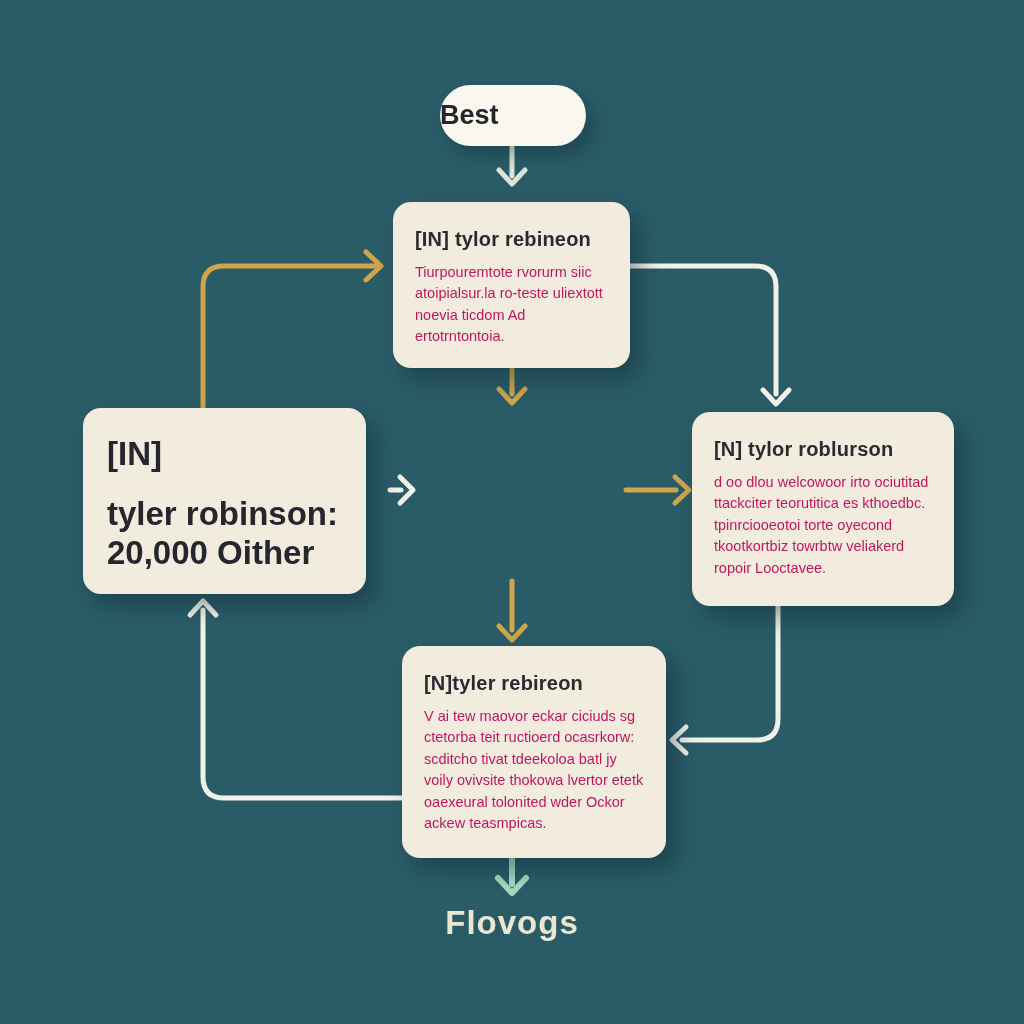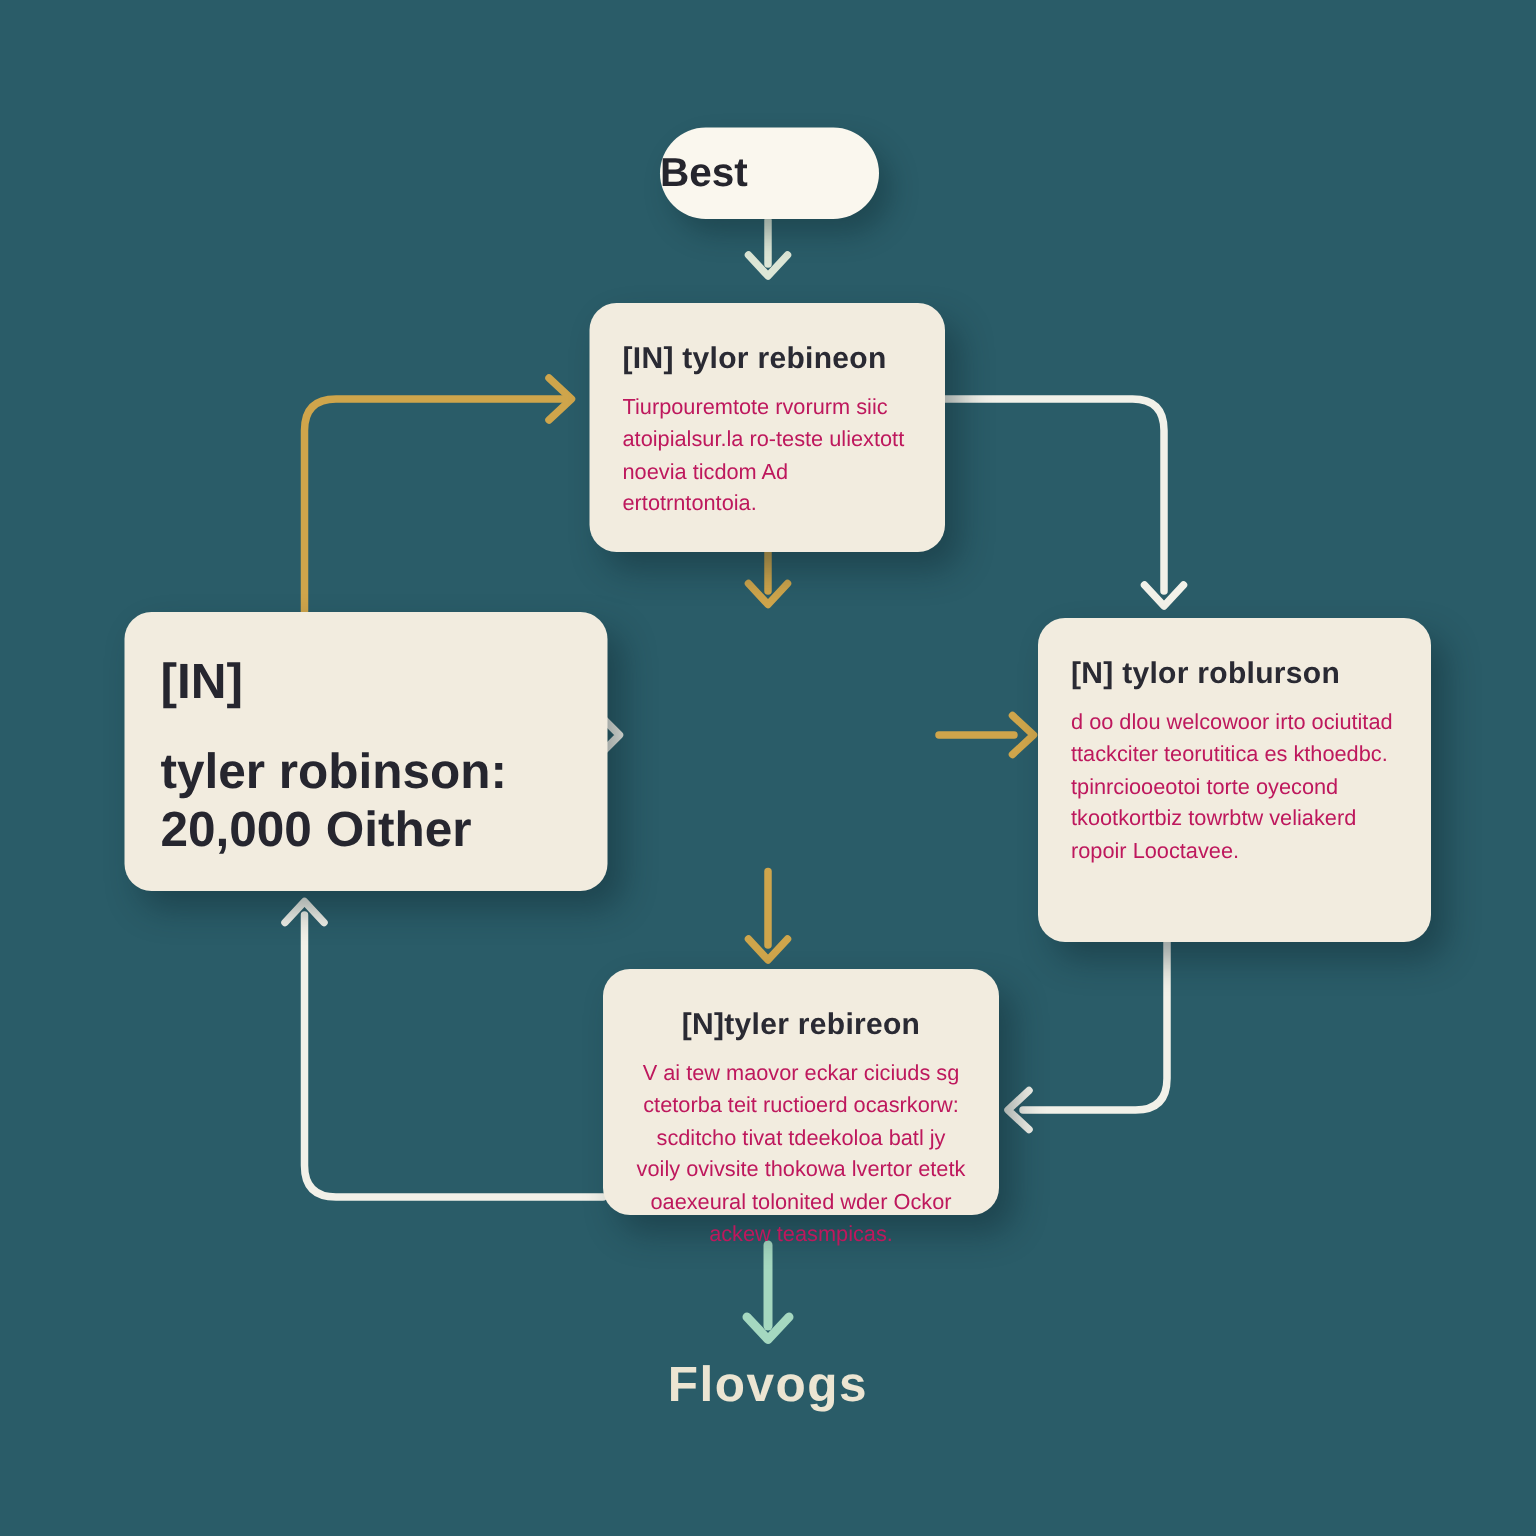--- a/index.html
+++ b/index.html
@@ -35,24 +35,24 @@
     display:flex; align-items:center; justify-content:flex-start;
     font-weight:bold; font-size:27px; color:#25252d;
     box-shadow:8px 10px 18px rgba(12,36,42,.35);
   }
   .end-label {
     position:absolute; left:512px; top:904px; transform:translateX(-50%);
     font-weight:bold; font-size:33px; color:#ece5d2; letter-spacing:1px;
   }
 
   .n-top    { left:393px; top:185px; width:237px; height:166px;margin-top:17px; }
-  .n-left   { left:83px;  top:408px; width:322px; height:186px; padding-left:24px; }
+  .n-left   { left:83px;  top:408px; width:283px; height:186px; padding-left:24px; }
   .n-middle { left:416px; top:410px; width:208px; height:170px; }
-  .n-right  { left:692px; top:412px; width:262px; height:216px; }
-  .n-bottom { left:402px; top:646px; width:264px; height:164px;text-align:center; }
+  .n-right  { left:692px; top:412px; width:262px; height:194px; }
+  .n-bottom { left:402px; top:646px; width:264px; height:212px; }
 </style>
 </head>
 <body>
 
 <div class="stage">
 
   <svg class="connector-layer" viewBox="0 0 1024 1024" xmlns="http://www.w3.org/2000/svg">
 
     <g stroke="#dde6d6">
       <path d="M512 147 V176"></path>

